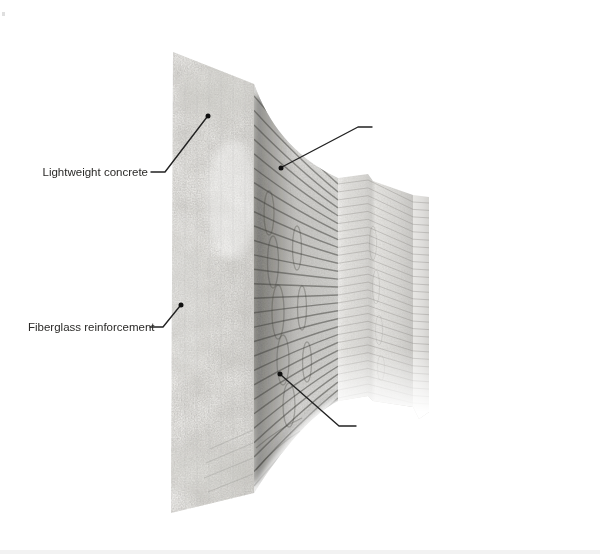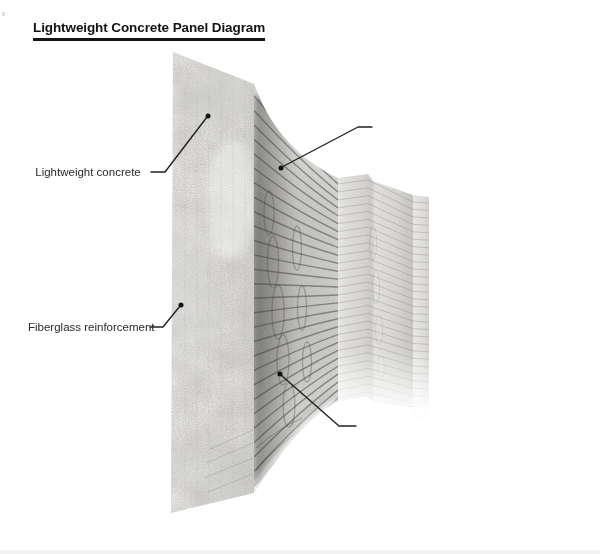--- a/index.html
+++ b/index.html
@@ -21,21 +21,21 @@
   }
 
   .art { position:absolute; left:0; top:0; }
 
   .label {
     position:absolute;
     font-size:11.5px; line-height:14px;
     color:#2b2a28;
     white-space:nowrap;
   }
-  .label-concrete   { left:28px;  top:165px; width:120px; text-align:center; }
+  .label-concrete   { left:28px;  top:165px; width:120px; text-align:right; }
   .label-fiberglass { left:28px;  top:320px; width:119px; text-align:right; }
   .label-pex        { left:374px; top:119px; }
   .label-heating    { left:359px; top:419px; }
 
   
   .tube-dark  { fill:none; stroke:#3e3d39; stroke-width:1.4; stroke-opacity:.5; }
   .tube-faint { fill:none; stroke:#6e6d68; stroke-width:1;   stroke-opacity:.28; }
   .hairpin    { fill:none; stroke:#3b3a36; stroke-width:1.3; opacity:.3; }
   .hairpin-faint { fill:none; stroke:#55544f; stroke-width:1; }
   .leader { fill:none; stroke:#222222; stroke-width:1.4; stroke-linejoin:round; stroke-linecap:round; }
@@ -284,18 +284,17 @@
       <circle class="callout-dot" cx="281" cy="168" r="2.5"></circle>
 
       <path class="leader" d="M150,327 L163,327 L180,306"></path>
       <circle class="callout-dot" cx="181" cy="305" r="2.5"></circle>
 
       <path class="leader" d="M356,426 L339,426 L281,375"></path>
       <circle class="callout-dot" cx="280" cy="374" r="2.5"></circle>
     </g>
   </svg>
 
-  <h1 class="title">Lightweight Concrete Panel Diagram</h1>
 
   <div class="label label-concrete">Lightweight concrete</div>
   <div class="label label-fiberglass">Fiberglass reinforcement</div>
 
 </div>
 
 </body></html>

